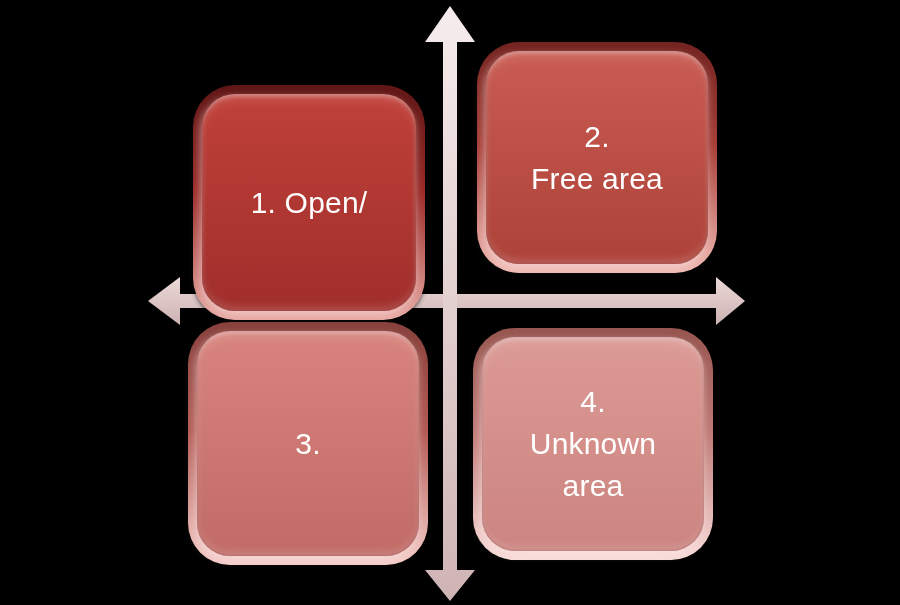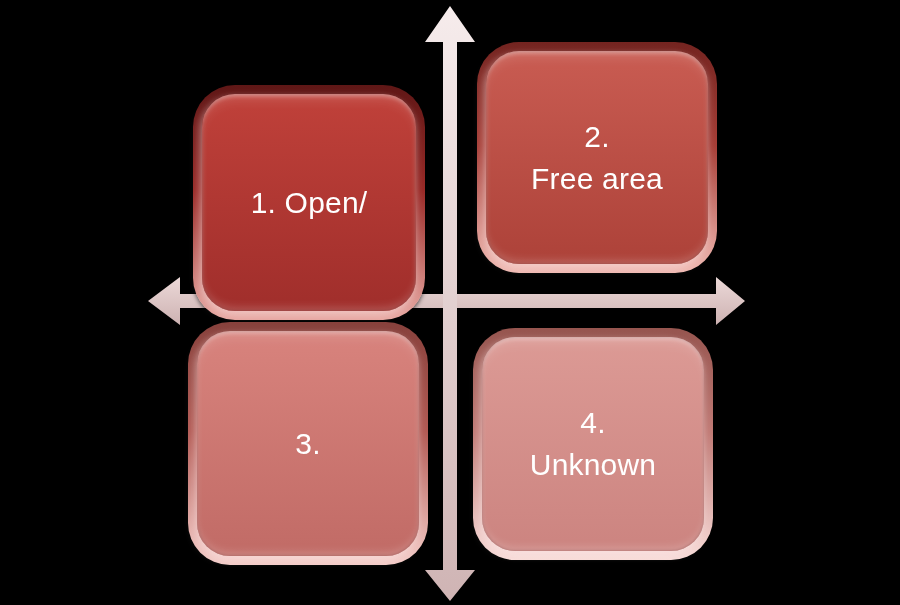--- a/index.html
+++ b/index.html
@@ -87,17 +87,18 @@
         <div>3.</div>
       </div>
     </div>
   </div>
 
   <div class="box q4" style="--face-top: #dc9a95; --face-bottom: #cc8480; --rim-dark: #96554f; --rim-mid: #c17b76; --rim-light: #f8dcd9;">
     <div class="face">
       <div class="label" style="color: rgb(255, 255, 255);">
         <div>4.</div>
         <div>Unknown</div>
+        <div>area</div>
       </div>
     </div>
   </div>
 
 </div>
 
 </body></html>

